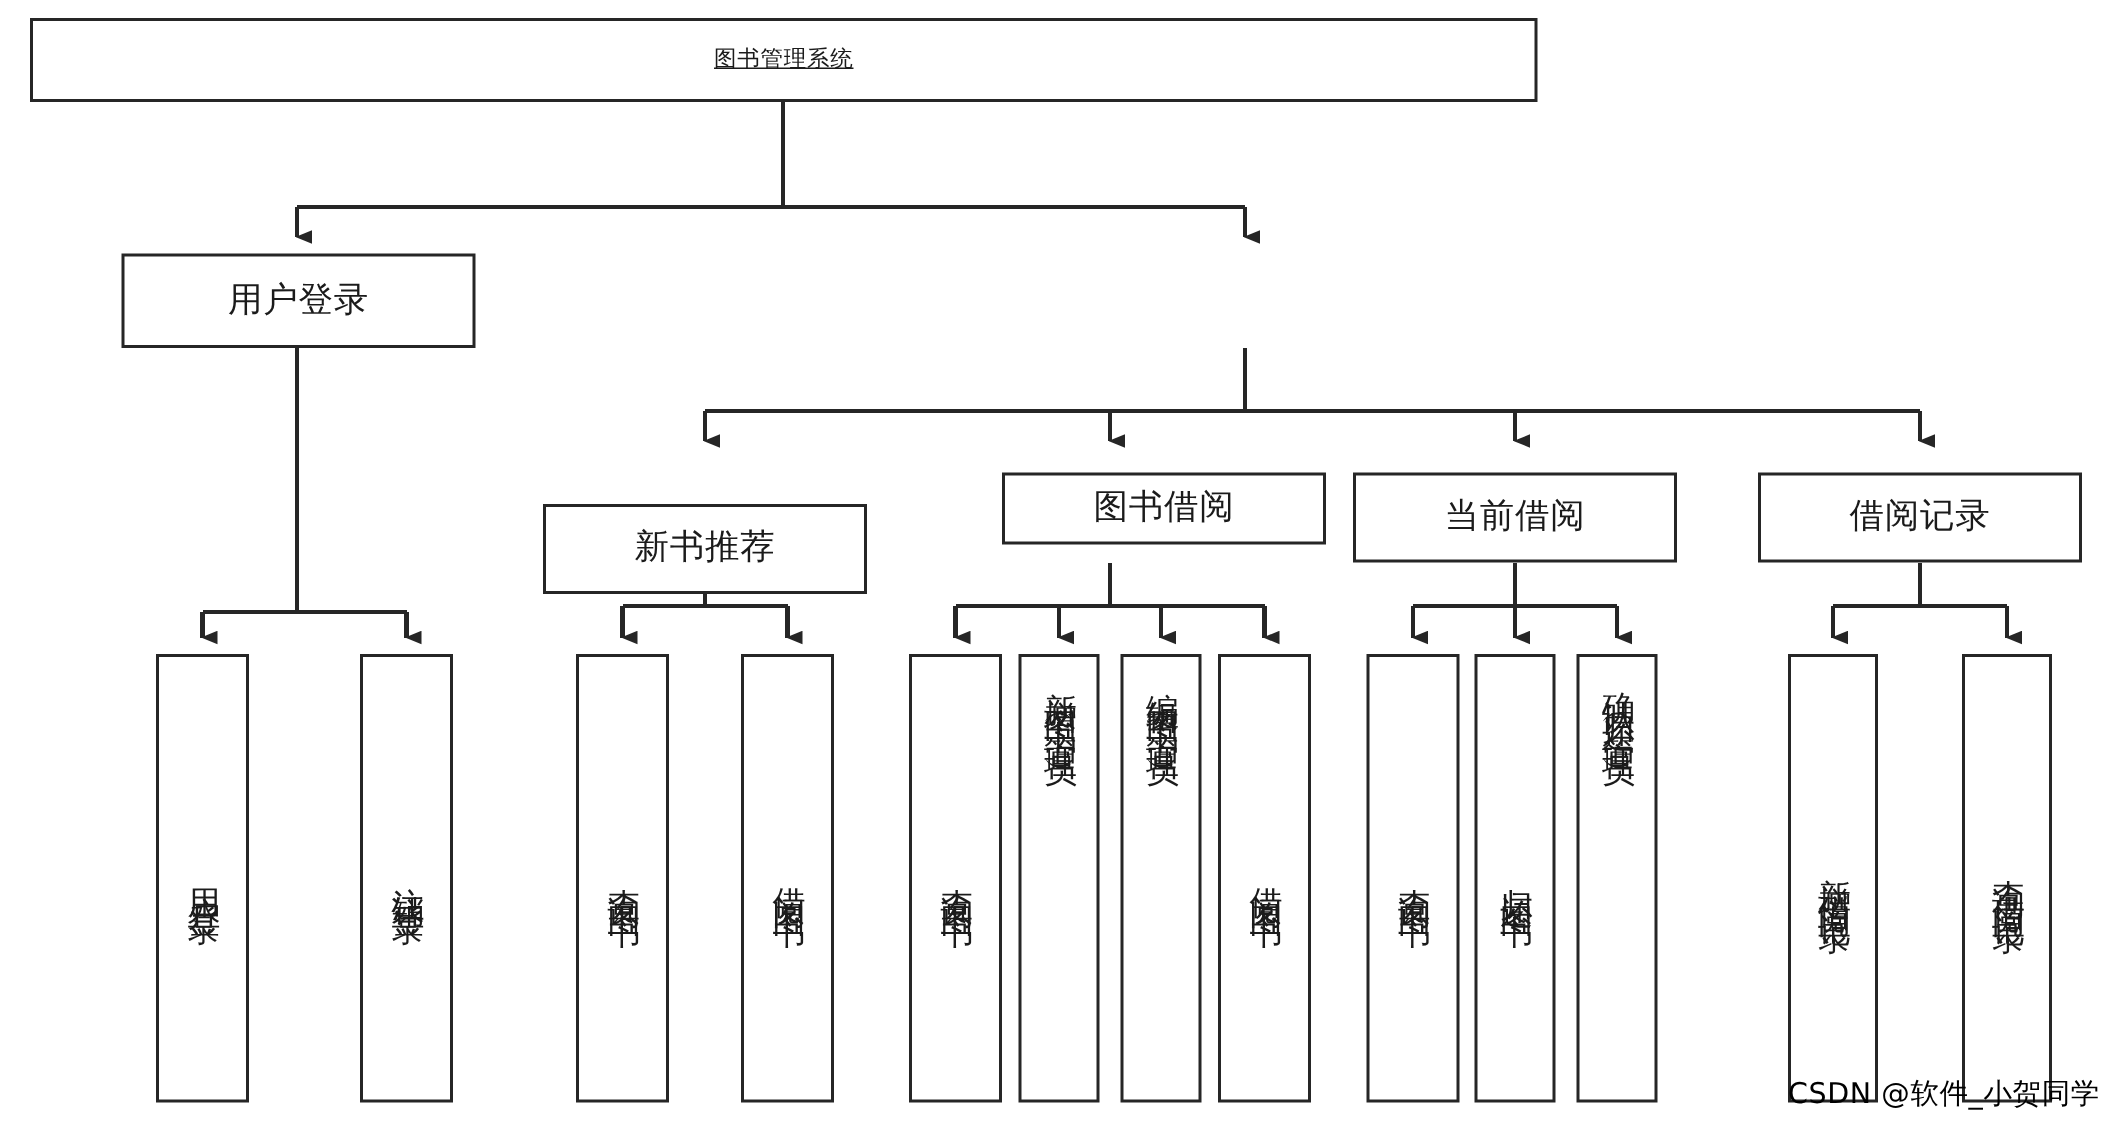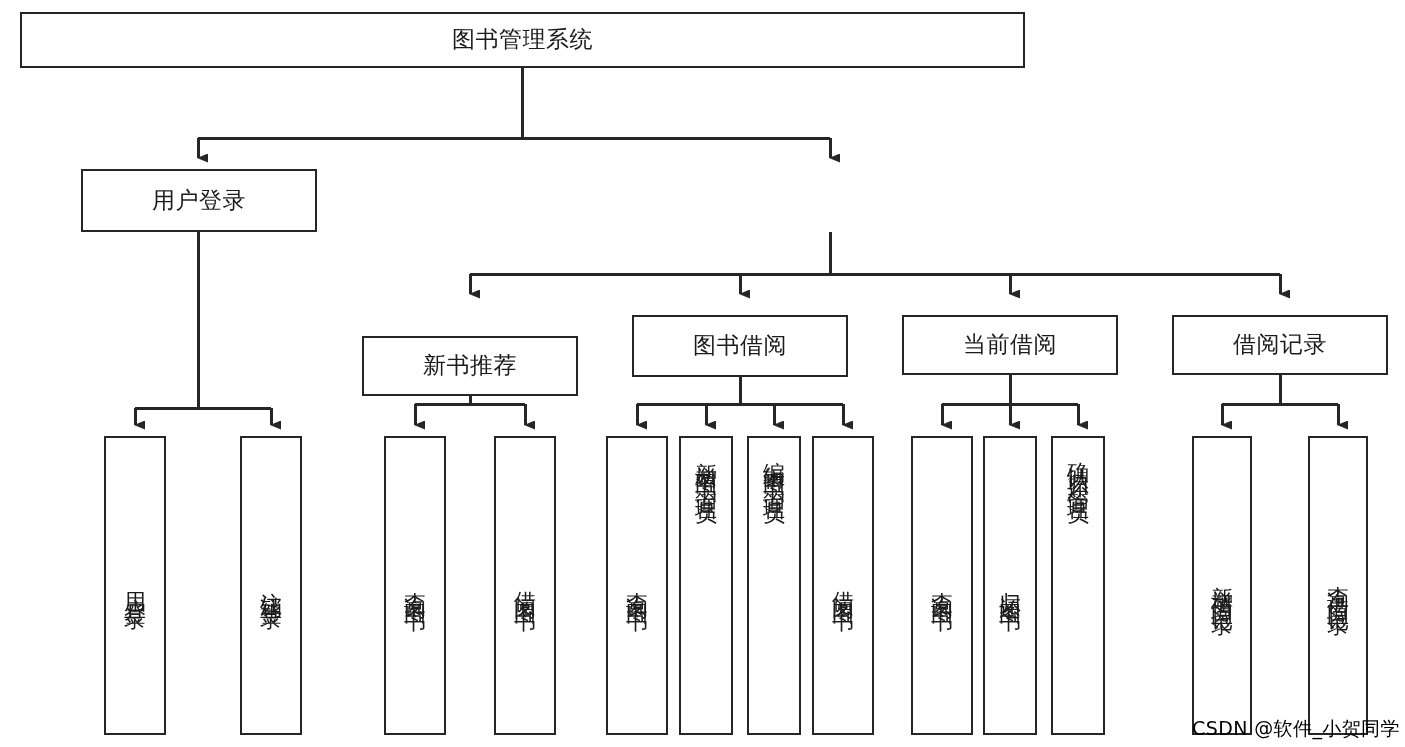--- a/index.html
+++ b/index.html
@@ -39,21 +39,22 @@
     text-align: center;
     line-height: 1.18;
     white-space: pre;
   }
   
   .node.h .label {
     font-size: 23px;
     letter-spacing: 0.5px;
   }
   .node.root .label {
-    font-size: 23px;
+    font-size: 15px;
+    text-decoration: underline;
   }
   
   .node.v {
     align-items: flex-start;
     padding-top: 6px;
   }
   .node.v .label {
     writing-mode: vertical-rl;
     text-orientation: upright;
     font-size: 22px;
@@ -134,21 +135,21 @@
     <span class="label">图书管理系统</span>
   </div>
 
   <div class="node h" style="left:81px; top:169px; width:236px; height:63px;">
     <span class="label">用户登录</span>
   </div>
 
   <div class="node h" style="left:362px; top:315px; width:216px; height:60px;margin-top:21px;">
     <span class="label">新书推荐</span>
   </div>
-  <div class="node h" style="left:632px; top:315px; width:216px; height:62px;">
+  <div class="node h" style="left:668px; top:315px; width:216px; height:48px;">
     <span class="label">图书借阅</span>
   </div>
   <div class="node h" style="left:1172px; top:315px; width:216px; height:60px;">
     <span class="label">借阅记录</span>
   </div>
   <div class="node h" style="left:902px; top:315px; width:216px; height:60px;">
     <span class="label">当前借阅</span>
   </div>
 
   <div class="node v center" style="left:104px; top:436px; width:62px; height:299px;">

